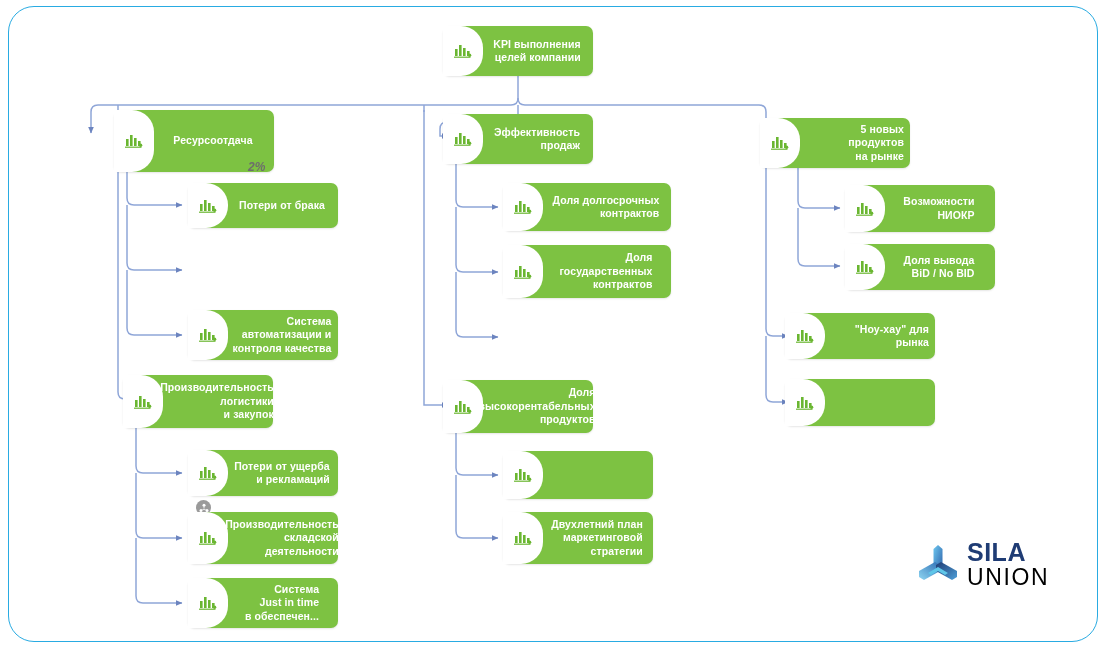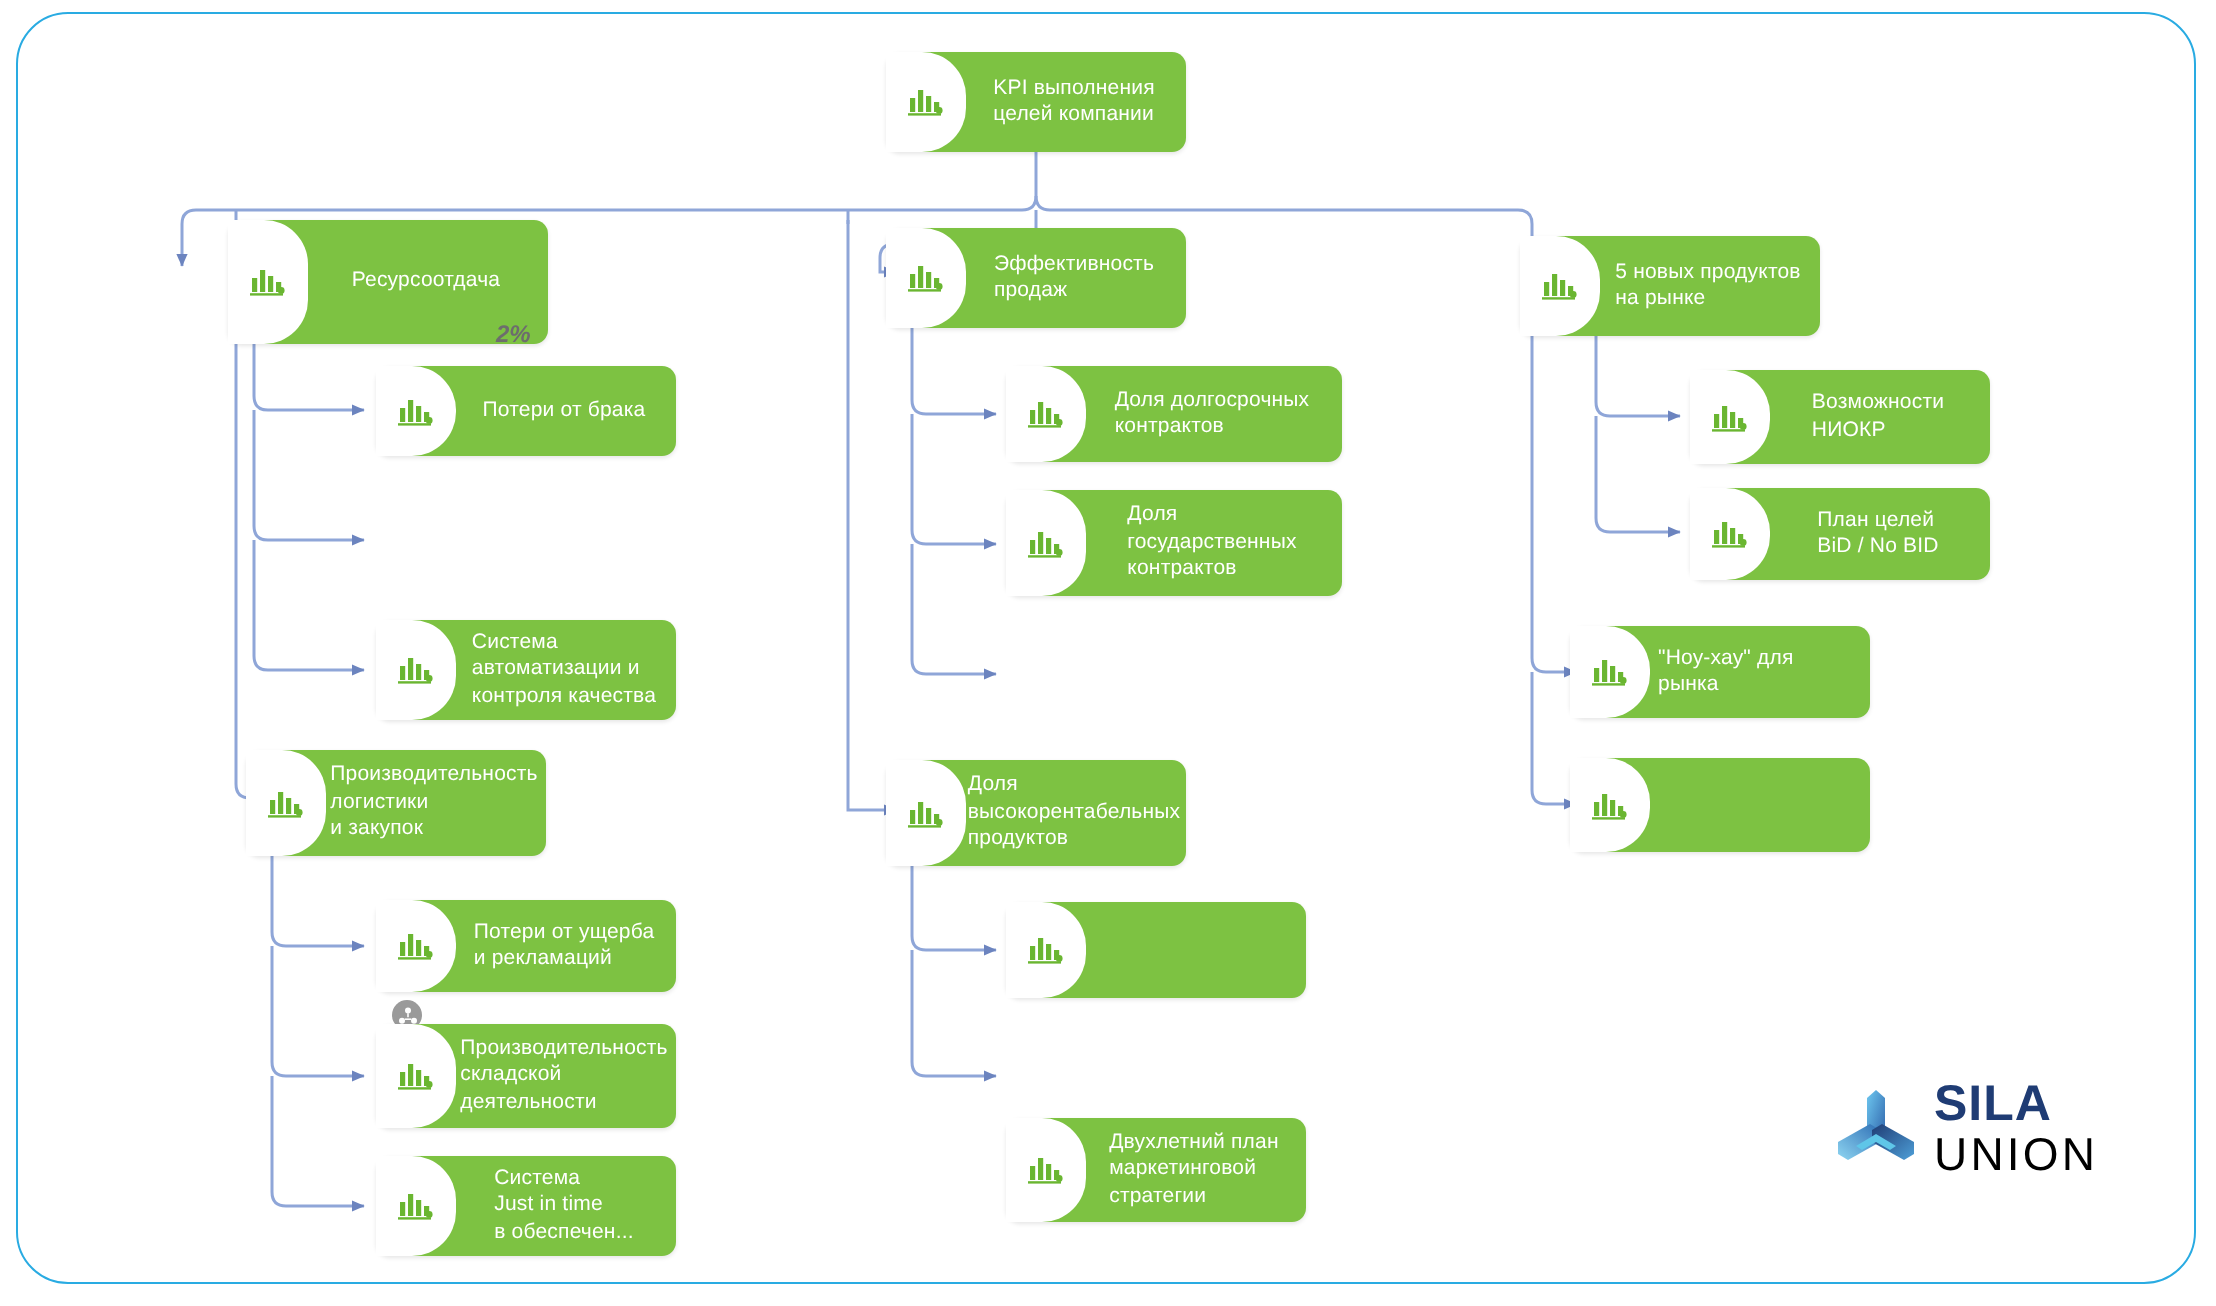--- a/index.html
+++ b/index.html
@@ -14,22 +14,22 @@
 
   
   .node{position:absolute;background:#7DC242;border-radius:7px;box-sizing:border-box;
         display:flex;align-items:center;box-shadow:0 1px 2px rgba(0,0,0,.10);}
   .node .ico{position:absolute;left:0;top:0;height:100%;width:40px;
              background:#ffffff;border-top-right-radius:50% 50%;border-bottom-right-radius:50% 50%;
              border-radius:0 22px 22px 0;
              display:flex;align-items:center;justify-content:center;}
   .node .ico svg{display:block;}
   .node .lbl{position:absolute;left:44px;right:6px;top:0;bottom:0;
-             display:flex;align-items:center;justify-content:center;text-align:left;
-             color:#ffffff;font-size:10.5px;font-weight:normal;line-height:1.28;letter-spacing:.1px;
+             display:flex;align-items:center;justify-content:center;text-align:right;
+             color:#ffffff;font-size:10.5px;font-weight:bold;line-height:1.28;letter-spacing:.1px;
              white-space:pre-line;}
   .node.wide .lbl{font-size:10.5px;}
 
   
   .pct{position:absolute;color:#6d6d6d;font-size:12px;font-style:italic;font-weight:bold;}
 
   
   .badge{position:absolute;width:15px;height:15px;border-radius:50%;background:#9a9a9a;
          display:flex;align-items:center;justify-content:center;}
 
@@ -343,21 +343,21 @@
             <rect x="6" y="3" width="2.6" height="11"></rect>
             <rect x="10" y="6" width="2.6" height="8"></rect>
             <rect x="14" y="9" width="2.6" height="5"></rect>
           </g>
           <rect x="1" y="14.6" width="16.5" height="1.2" fill="#6AB631"></rect>
           <circle cx="16.6" cy="13.2" r="1.7" fill="#6AB631"></circle>
         </svg>
     </span>
   </div>
 
-  <div class="node" style="left:503px;top:512px;width:150px;height:52px;margin-top:47px;">
+  <div class="node" style="left:503px;top:512px;width:150px;height:52px;">
     <span class="ico">
       <svg width="20" height="18" viewBox="0 0 20 18">
           <g fill="#6AB631">
             <rect x="2" y="7" width="2.6" height="7"></rect>
             <rect x="6" y="3" width="2.6" height="11"></rect>
             <rect x="10" y="6" width="2.6" height="8"></rect>
             <rect x="14" y="9" width="2.6" height="5"></rect>
           </g>
           <rect x="1" y="14.6" width="16.5" height="1.2" fill="#6AB631"></rect>
           <circle cx="16.6" cy="13.2" r="1.7" fill="#6AB631"></circle>
@@ -408,21 +408,21 @@
           <g fill="#6AB631">
             <rect x="2" y="7" width="2.6" height="7"></rect>
             <rect x="6" y="3" width="2.6" height="11"></rect>
             <rect x="10" y="6" width="2.6" height="8"></rect>
             <rect x="14" y="9" width="2.6" height="5"></rect>
           </g>
           <rect x="1" y="14.6" width="16.5" height="1.2" fill="#6AB631"></rect>
           <circle cx="16.6" cy="13.2" r="1.7" fill="#6AB631"></circle>
         </svg>
     </span>
-    <span class="lbl">План целей
+    <span class="lbl">Доля вывода
 BiD / No BID</span>
   </div>
 
   <div class="node" style="left:785px;top:313px;width:150px;height:46px;">
     <span class="ico">
       <svg width="20" height="18" viewBox="0 0 20 18">
           <g fill="#6AB631">
             <rect x="2" y="7" width="2.6" height="7"></rect>
             <rect x="6" y="3" width="2.6" height="11"></rect>
             <rect x="10" y="6" width="2.6" height="8"></rect>

